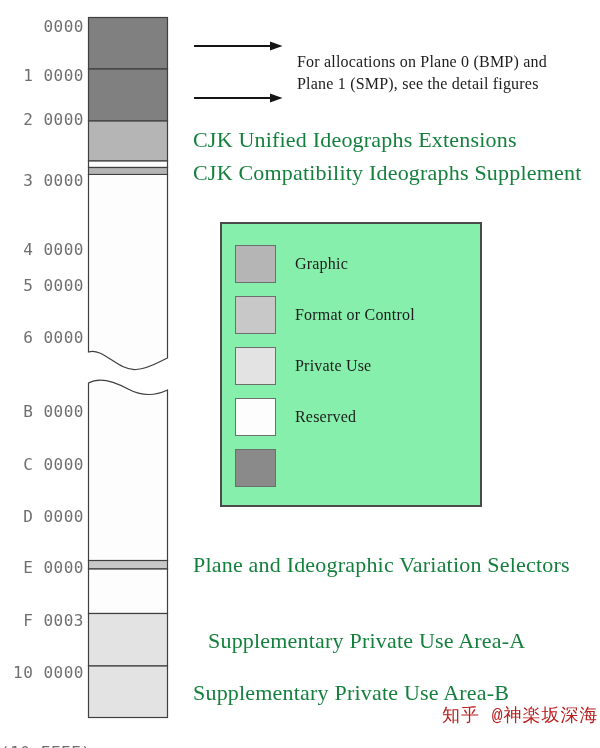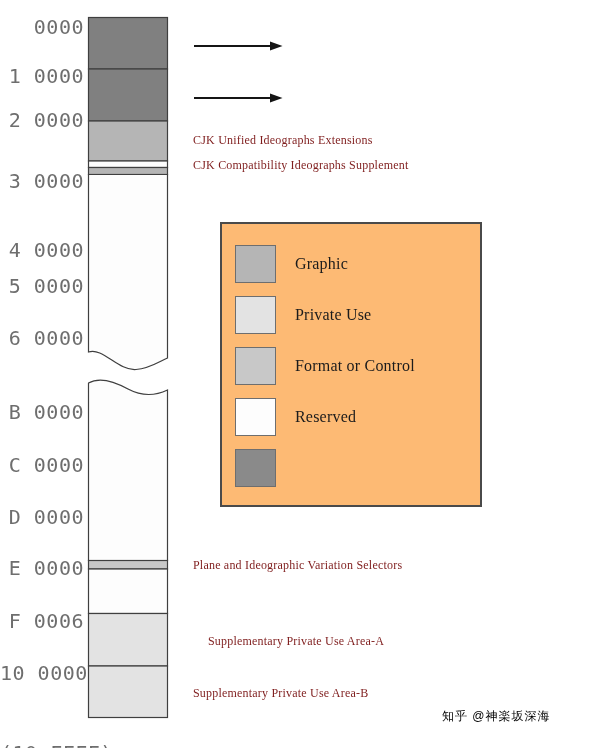--- a/index.html
+++ b/index.html
@@ -7,44 +7,44 @@
     position:relative; width:600px; height:748px; background:#ffffff;
     font-family:"Liberation Serif", serif; overflow:hidden;
   }
   svg.diagram { position:absolute; left:0; top:0; }
   .col rect, .col path { stroke:#3f3f3f; stroke-width:1.2; }
   .arrows line { stroke:#151515; stroke-width:2; }
   .arrows polygon { fill:#151515; stroke:none; }
 
   .axis-label {
     position:absolute; left:0; width:84px; text-align:right;
-    font-family:"DejaVu Sans Mono", monospace; font-size:20px; line-height:16px;
+    font-family:"DejaVu Sans Mono", monospace; font-size:16px; line-height:16px;
     color:#6e6e6e; letter-spacing:0.5px; white-space:nowrap;
   }
   .annotation {
-    position:absolute; font-size:12px; line-height:18px; color:#7f1d1d;
+    position:absolute; font-size:22px; line-height:18px; color:#15803d;
     letter-spacing:0.2px; white-space:nowrap;
   }
   .note { position:absolute; left:297px; top:51px; font-size:16px; line-height:22px;
     color:#1c1c1c; letter-spacing:0.2px; white-space:nowrap; }
 
   .legend {
     position:absolute; left:220px; top:222px; width:262px; height:285px;
-    border:2px solid #4a4a4a; background:#fdba74; box-sizing:border-box;
+    border:2px solid #4a4a4a; background:#86efac; box-sizing:border-box;
     padding:20px 0 0 13px;
   }
   .legend-row { display:flex; align-items:center; height:39px; margin-bottom:12px; }
   .legend-swatch { width:41px; height:38px; border:1px solid #6e6e6e; box-sizing:border-box;
     margin-right:19px; flex:0 0 auto; }
   .legend-label { font-size:16px; color:#1c1c1c; letter-spacing:0.2px; white-space:nowrap; }
 
   .watermark {
     position:absolute; left:442px; top:707px;
-    font-family:Liberation Sans, sans-serif; font-size:12px; line-height:18px;
-    color:#000000; letter-spacing:1px; white-space:nowrap;
+    font-family:Liberation Mono, monospace; font-size:18px; line-height:18px;
+    color:#b91c1c; letter-spacing:1px; white-space:nowrap;
   }
 </style>
 </head>
 <body>
 
 <div class="canvas">
 
   <svg class="diagram" width="600" height="748" viewBox="0 0 600 748">
     <g class="col">
       <rect x="88.5" y="17.5" width="79" height="51.5" fill="#808080"></rect>
@@ -71,44 +71,46 @@
   <div class="axis-label" style="top:68px">1 0000</div>
   <div class="axis-label" style="top:112px">2 0000</div>
   <div class="axis-label" style="top:173px">3 0000</div>
   <div class="axis-label" style="top:242px">4 0000</div>
   <div class="axis-label" style="top:278px">5 0000</div>
   <div class="axis-label" style="top:330px">6 0000</div>
   <div class="axis-label" style="top:404px">B 0000</div>
   <div class="axis-label" style="top:457px">C 0000</div>
   <div class="axis-label" style="top:509px">D 0000</div>
   <div class="axis-label" style="top:560px">E 0000</div>
-  <div class="axis-label" style="top:613px">F 0006</div>
+  <div class="axis-label" style="top:613px">F 0003</div>
   <div class="axis-label" style="top:665px">10 0000</div>
   <div class="axis-label" style="top:745px">(10 FFFF)</div>
 
   <div class="note">
+    <div>For allocations on Plane 0 (BMP) and</div>
+    <div>Plane 1 (SMP), see the detail figures</div>
   </div>
   <div class="annotation" style="left:193px; top:131px">CJK Unified Ideographs Extensions</div>
-  <div class="annotation" style="left:193px; top:156px">CJK Compatibility Ideographs Supplement</div>
+  <div class="annotation" style="left:193px; top:164px">CJK Compatibility Ideographs Supplement</div>
   <div class="annotation" style="left:193px; top:556px">Plane and Ideographic Variation Selectors</div>
   <div class="annotation" style="left:208px; top:632px">Supplementary Private Use Area-A</div>
   <div class="annotation" style="left:193px; top:684px">Supplementary Private Use Area-B</div>
 
   <div class="legend">
     <div class="legend-row">
       <div class="legend-swatch" style="background-color: rgb(181, 181, 181);"></div>
       <div class="legend-label">Graphic</div>
     </div>
     <div class="legend-row">
+      <div class="legend-swatch" style="background-color: rgb(200, 200, 200);"></div>
+      <div class="legend-label">Format or Control</div>
+    </div>
+    <div class="legend-row">
       <div class="legend-swatch" style="background-color: rgb(227, 227, 227);"></div>
       <div class="legend-label">Private Use</div>
-    </div>
-    <div class="legend-row">
-      <div class="legend-swatch" style="background-color: rgb(200, 200, 200);"></div>
-      <div class="legend-label">Format or Control</div>
     </div>
     <div class="legend-row">
       <div class="legend-swatch" style="background-color: rgb(253, 253, 253);"></div>
       <div class="legend-label">Reserved</div>
     </div>
     <div class="legend-row">
       <div class="legend-swatch" style="background-color: rgb(138, 138, 138);"></div>
     </div>
   </div>
 

